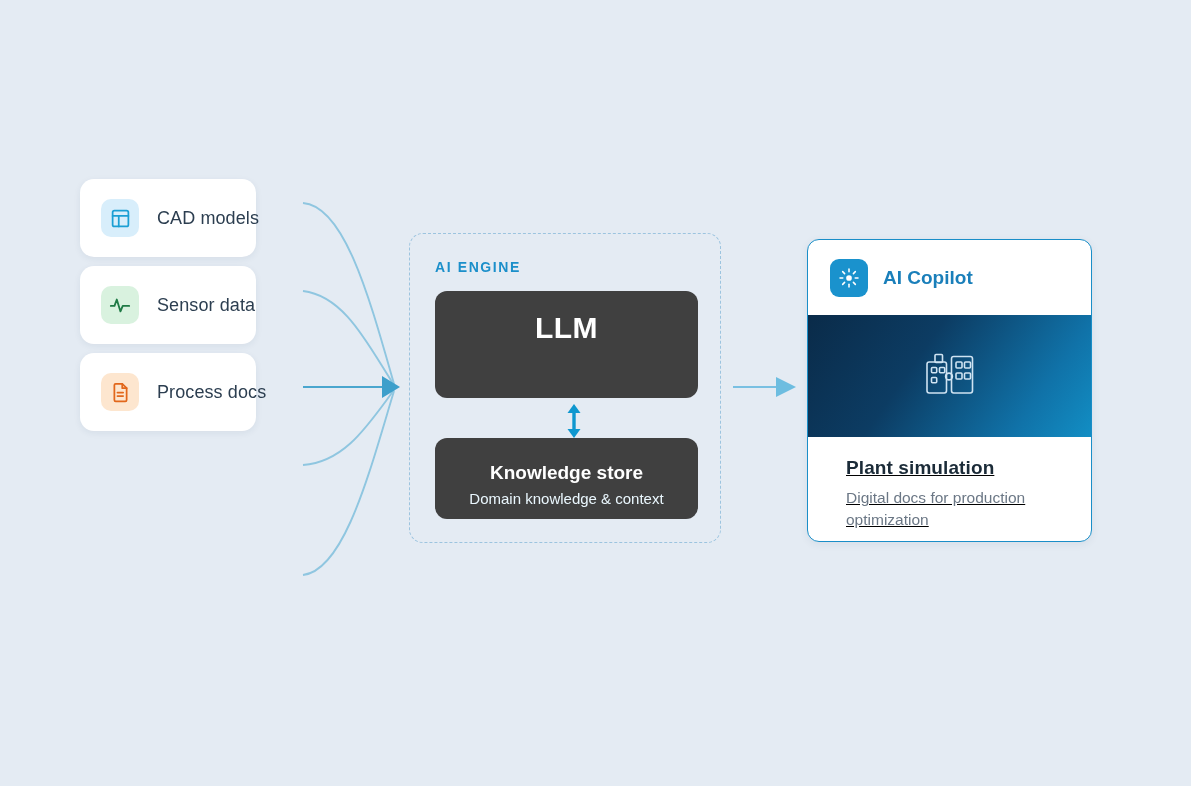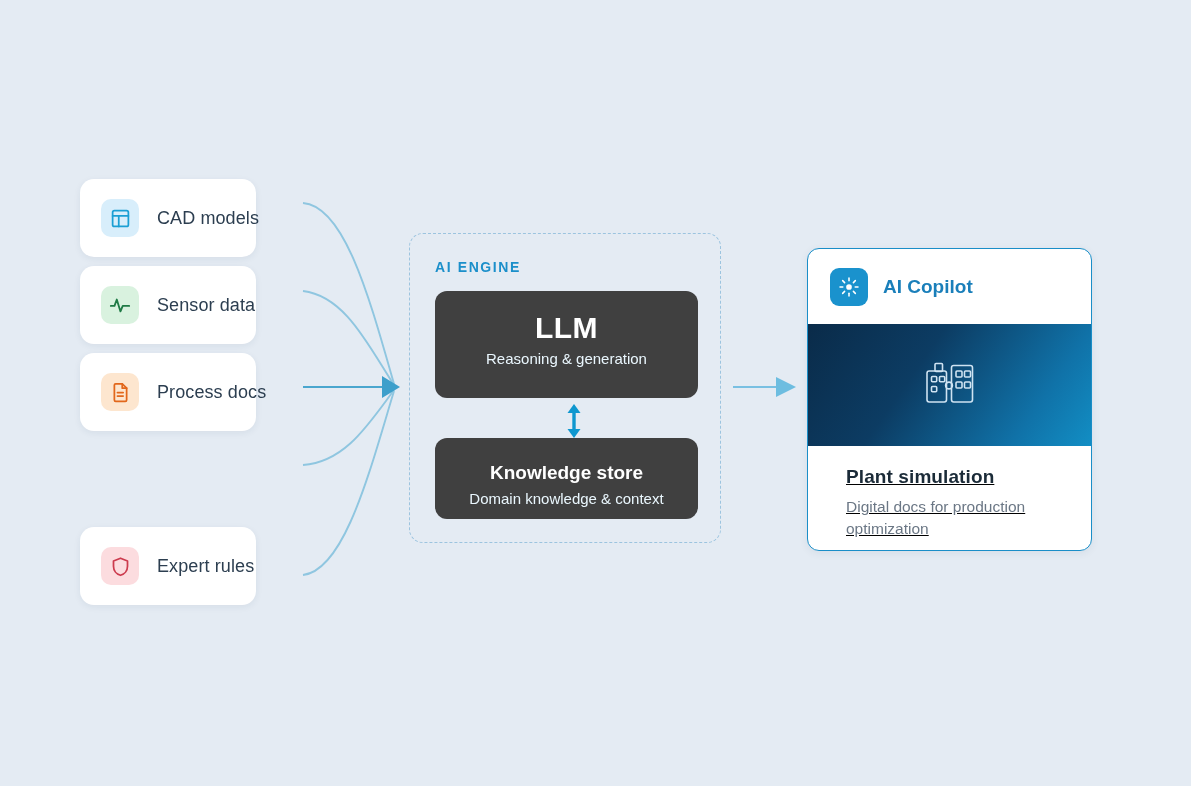--- a/index.html
+++ b/index.html
@@ -128,21 +128,21 @@
     left: 154px;
     top: 170px;
     width: 20px;
     height: 34px;
   }
 
   
   .copilot-card {
     position: absolute;
     left: 807px;
-    top: 248px;
+    top: 239px;
     width: 285px;
     height: 303px;
     background: #ffffff;
     border: 1.6px solid #1a8ec8;
     border-radius: 12px;
     overflow: hidden;
     box-sizing: border-box;
     box-shadow: 0 2px 8px rgba(25,50,80,0.07);
   }
   .copilot-head {
@@ -238,35 +238,26 @@
         <path d="M14 2H6.5A1.5 1.5 0 0 0 5 3.5v17A1.5 1.5 0 0 0 6.5 22h11a1.5 1.5 0 0 0 1.5-1.5V7z"></path>
         <polyline points="14,2 14,7 19,7"></polyline>
         <line x1="8.5" y1="12" x2="15" y2="12"></line>
         <line x1="8.5" y1="16" x2="15" y2="16"></line>
       </svg>
     </span>
     <span class="src-label">Process docs</span>
   </div>
 
 
-  <div class="source-card src-4">
-    <span class="src-icon" style="background:#fcdcdf">
-      <svg width="21" height="21" viewBox="0 0 24 24" fill="none" stroke="#cc3b4e" stroke-width="2" stroke-linecap="round" stroke-linejoin="round">
-        <path d="M12 2.5l8 3.2v6c0 5-3.4 9.1-8 10.3-4.6-1.2-8-5.3-8-10.3v-6z"></path>
-      </svg>
-    </span>
-    <span class="src-label">Expert rules</span>
-  </div>
 
   <div class="engine-panel">
     <div class="engine-title">AI ENGINE</div>
 
     <div class="engine-block block-llm">
       <div class="block-title-lg">LLM</div>
-      <div class="block-sub">Reasoning &amp; generation</div>
     </div>
 
     <svg class="bidir-arrow" viewBox="0 0 20 34">
       <line x1="10" y1="5" x2="10" y2="29" stroke="#0e97cf" stroke-width="3.4"></line>
       <polygon points="10,0 16.5,9 3.5,9" fill="#0e97cf"></polygon>
       <polygon points="10,34 16.5,25 3.5,25" fill="#0e97cf"></polygon>
     </svg>
 
     <div class="engine-block block-store">
       <div class="block-title-md">Knowledge store</div>

